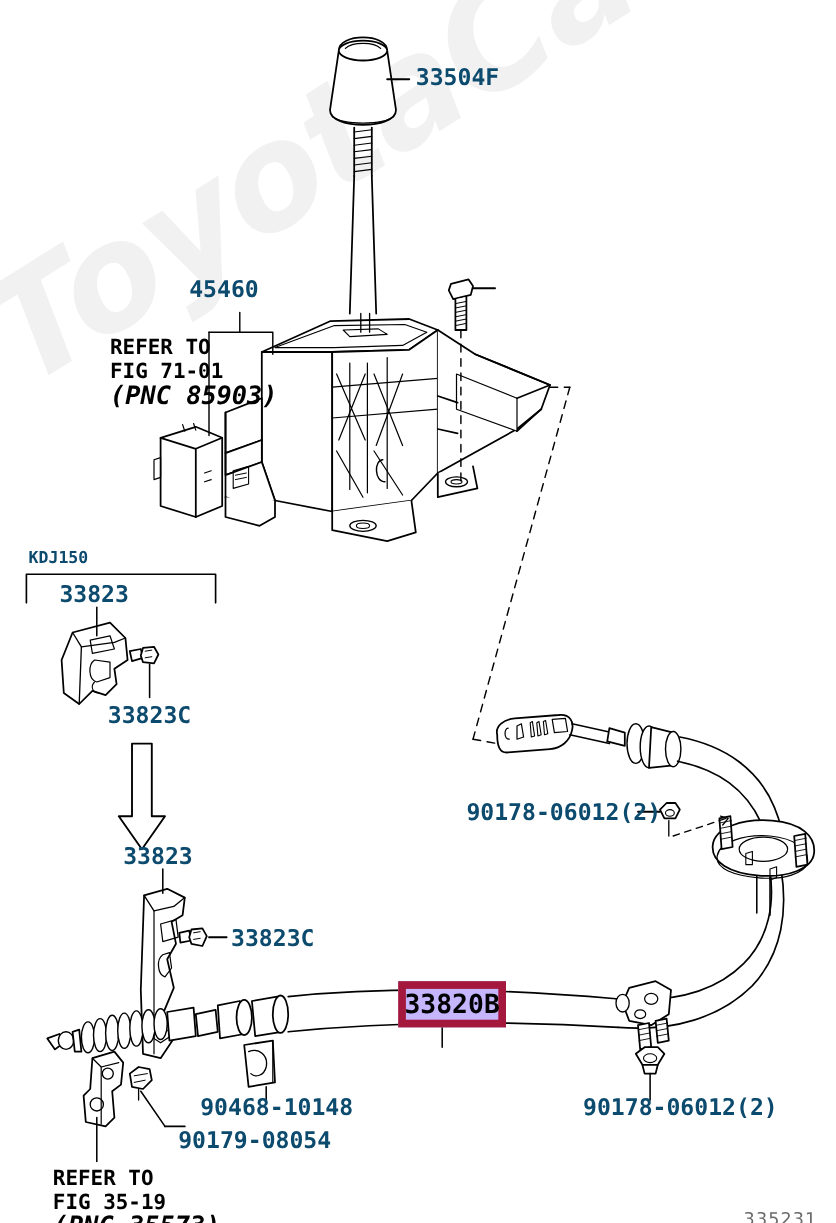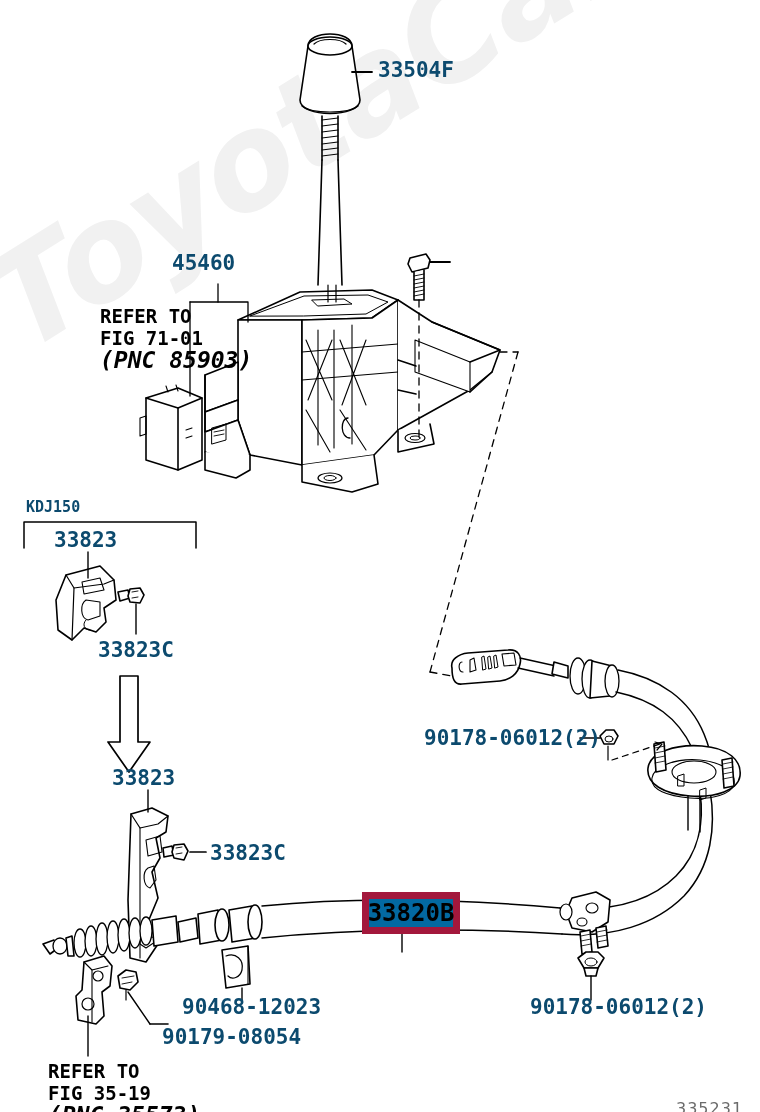--- a/index.html
+++ b/index.html
@@ -49,21 +49,21 @@
     font-size:19px;
     font-weight:bold;
     color:#000;
     line-height:22px;
     white-space:pre;
   }
   .refer .pnc{font-size:23px;font-style:italic;}
   .hl-box{
     position:absolute;
     border:7px solid #a3183c;
-    background:#0369a1;
+    background:#c4b5fd;
     display:flex;
     align-items:center;
     justify-content:center;
     box-sizing:border-box;
   }
   .hl-box span{
     font-family:"DejaVu Sans Mono","Liberation Mono",monospace;
     font-size:24px;
     font-weight:bold;
     color:#000;
@@ -361,21 +361,21 @@
   <div class="lbl" style="left:210px; top:841px;">33823C</div>
 
   <div class="hl-box" style="left:362px; top:892px; width:98px; height:42px;">
       <span>33820B</span>
     </div>
 
   <div class="lbl" style="left:424px; top:726px;">90178-06012(2)</div>
 
   <div class="lbl" style="left:530px; top:995px;">90178-06012(2)</div>
 
-  <div class="lbl" style="left:182px; top:995px;">90468-12023</div>
+  <div class="lbl" style="left:182px; top:995px;">90468-10148</div>
 
   <div class="lbl" style="left:162px; top:1025px;">90179-08054</div>
 
   <div class="refer" style="left:48px; top:1060px;"><span>REFER TO</span><br><span>FIG 35-19</span><br><span class="pnc">(PNC 35573)</span></div>
 
   <div class="figno" style="left:676px; top:1084px;">335231</div>
 
 </div>
 
 </body></html>

